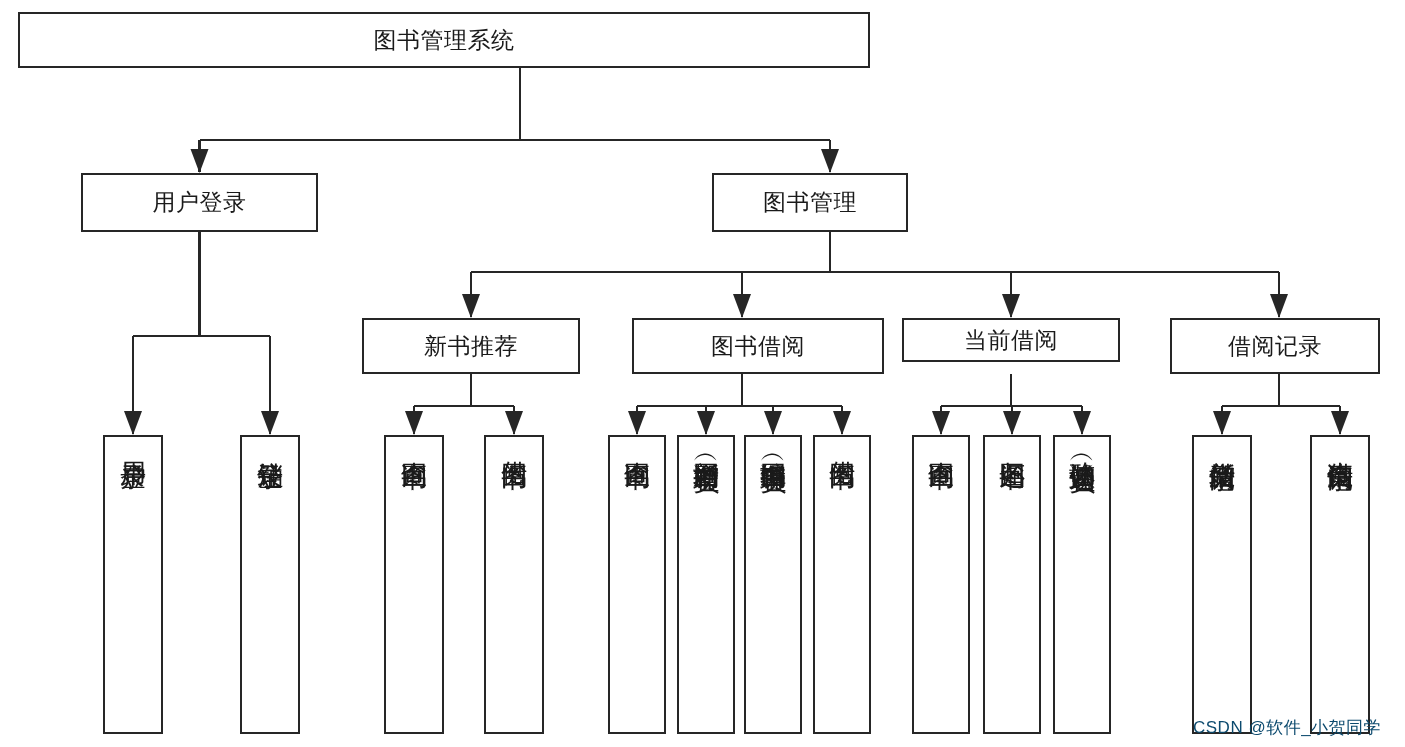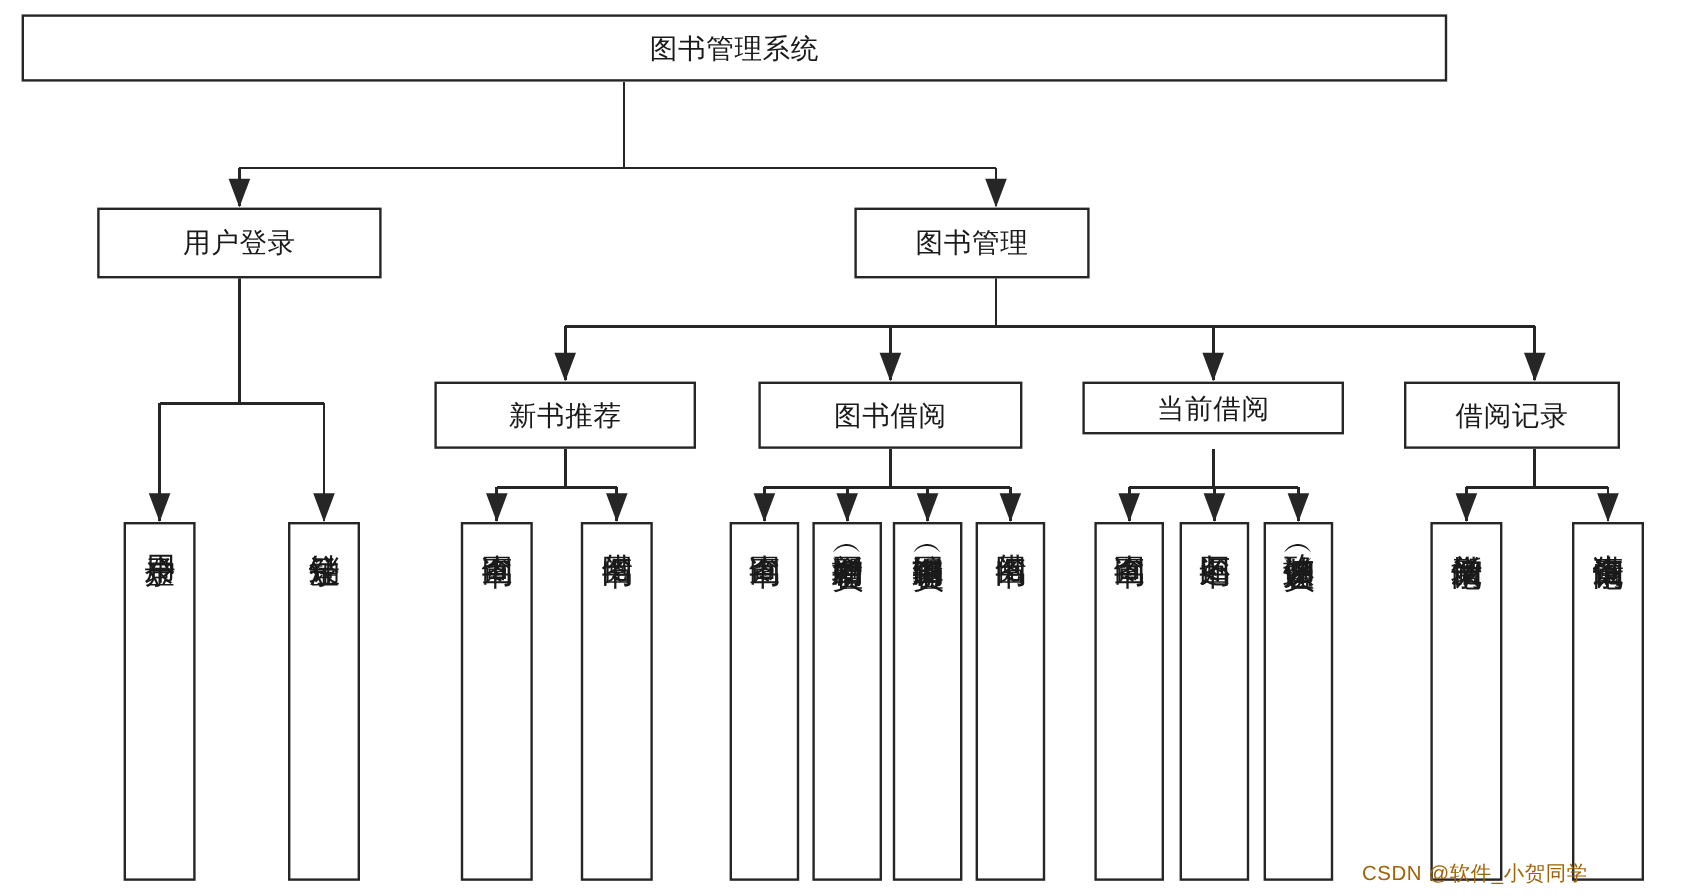--- a/index.html
+++ b/index.html
@@ -112,39 +112,39 @@
       <line x1="1082" y1="406" x2="1082" y2="434" stroke="#262626" stroke-width="2.4" shape-rendering="crispEdges"></line>
       <polygon points="1073,411 1091,411 1082,435" fill="#262626"></polygon>
       <line x1="1279" y1="374" x2="1279" y2="406" stroke="#262626" stroke-width="2.4" shape-rendering="crispEdges"></line>
       <line x1="1222" y1="406" x2="1340" y2="406" stroke="#262626" stroke-width="2.4" shape-rendering="crispEdges"></line>
       <line x1="1222" y1="406" x2="1222" y2="434" stroke="#262626" stroke-width="2.4" shape-rendering="crispEdges"></line>
       <polygon points="1213,411 1231,411 1222,435" fill="#262626"></polygon>
       <line x1="1340" y1="406" x2="1340" y2="434" stroke="#262626" stroke-width="2.4" shape-rendering="crispEdges"></line>
       <polygon points="1331,411 1349,411 1340,435" fill="#262626"></polygon>
     </svg>
   <div id="nodes-layer">
-      <div class="node horiz" style="left: 18px; top: 12px; width: 1188px; height: 56px; border-color: rgb(38, 38, 38); background: rgb(255, 255, 255);">
+      <div class="node horiz" style="left: 18px; top: 12px; width: 852px; height: 56px; border-color: rgb(38, 38, 38); background: rgb(255, 255, 255);">
         <span>图书管理系统</span>
       </div>
       <div class="node horiz" style="left: 81px; top: 173px; width: 237px; height: 59px; border-color: rgb(38, 38, 38); background: rgb(255, 255, 255);">
         <span>用户登录</span>
       </div>
       <div class="node horiz" style="left: 712px; top: 173px; width: 196px; height: 59px; border-color: rgb(38, 38, 38); background: rgb(255, 255, 255);">
         <span>图书管理</span>
       </div>
       <div class="node horiz" style="left: 362px; top: 318px; width: 218px; height: 56px; border-color: rgb(38, 38, 38); background: rgb(255, 255, 255); justify-content: center;">
         <span>新书推荐</span>
       </div>
-      <div class="node horiz" style="left: 632px; top: 318px; width: 220px; height: 56px; border-color: rgb(38, 38, 38); background: rgb(255, 255, 255);">
+      <div class="node horiz" style="left: 632px; top: 318px; width: 252px; height: 56px; border-color: rgb(38, 38, 38); background: rgb(255, 255, 255);">
         <span>图书借阅</span>
       </div>
       <div class="node horiz" style="left: 902px; top: 318px; width: 218px; height: 44px; border-color: rgb(38, 38, 38); background: rgb(255, 255, 255);">
         <span>当前借阅</span>
       </div>
-      <div class="node horiz" style="left: 1170px; top: 318px; width: 180px; height: 56px; border-color: rgb(38, 38, 38); background: rgb(255, 255, 255);">
+      <div class="node horiz" style="left: 1170px; top: 318px; width: 210px; height: 56px; border-color: rgb(38, 38, 38); background: rgb(255, 255, 255);">
         <span>借阅记录</span>
       </div>
       <div class="node vert" style="left: 103px; top: 435px; width: 60px; height: 299px; border-color: rgb(38, 38, 38); background: rgb(255, 255, 255);">
         <span>用户登录</span>
       </div>
       <div class="node vert" style="left: 240px; top: 435px; width: 60px; height: 299px; border-color: rgb(38, 38, 38); background: rgb(255, 255, 255);">
         <span>注销登录</span>
       </div>
       <div class="node vert" style="left: 384px; top: 435px; width: 60px; height: 299px; border-color: rgb(38, 38, 38); background: rgb(255, 255, 255);">
         <span>查询图书</span>
@@ -173,14 +173,14 @@
       <div class="node vert" style="left: 1053px; top: 435px; width: 58px; height: 299px; border-color: rgb(38, 38, 38); background: rgb(255, 255, 255);">
         <span>确认归还（管理员）</span>
       </div>
       <div class="node vert" style="left: 1192px; top: 435px; width: 60px; height: 299px; border-color: rgb(38, 38, 38); background: rgb(255, 255, 255);">
         <span>新增借阅记录</span>
       </div>
       <div class="node vert" style="left: 1310px; top: 435px; width: 60px; height: 299px; border-color: rgb(38, 38, 38); background: rgb(255, 255, 255);">
         <span>查询借阅记录</span>
       </div>
     </div>
-  <div class="watermark" style="left: 1135px; top: 716px; color: #a16207;">CSDN @软件_小贺同学</div>
+  <div class="watermark" style="left: 1193px; top: 716px; color: #0c4a6e;">CSDN @软件_小贺同学</div>
 </div>
 
 </body></html>

